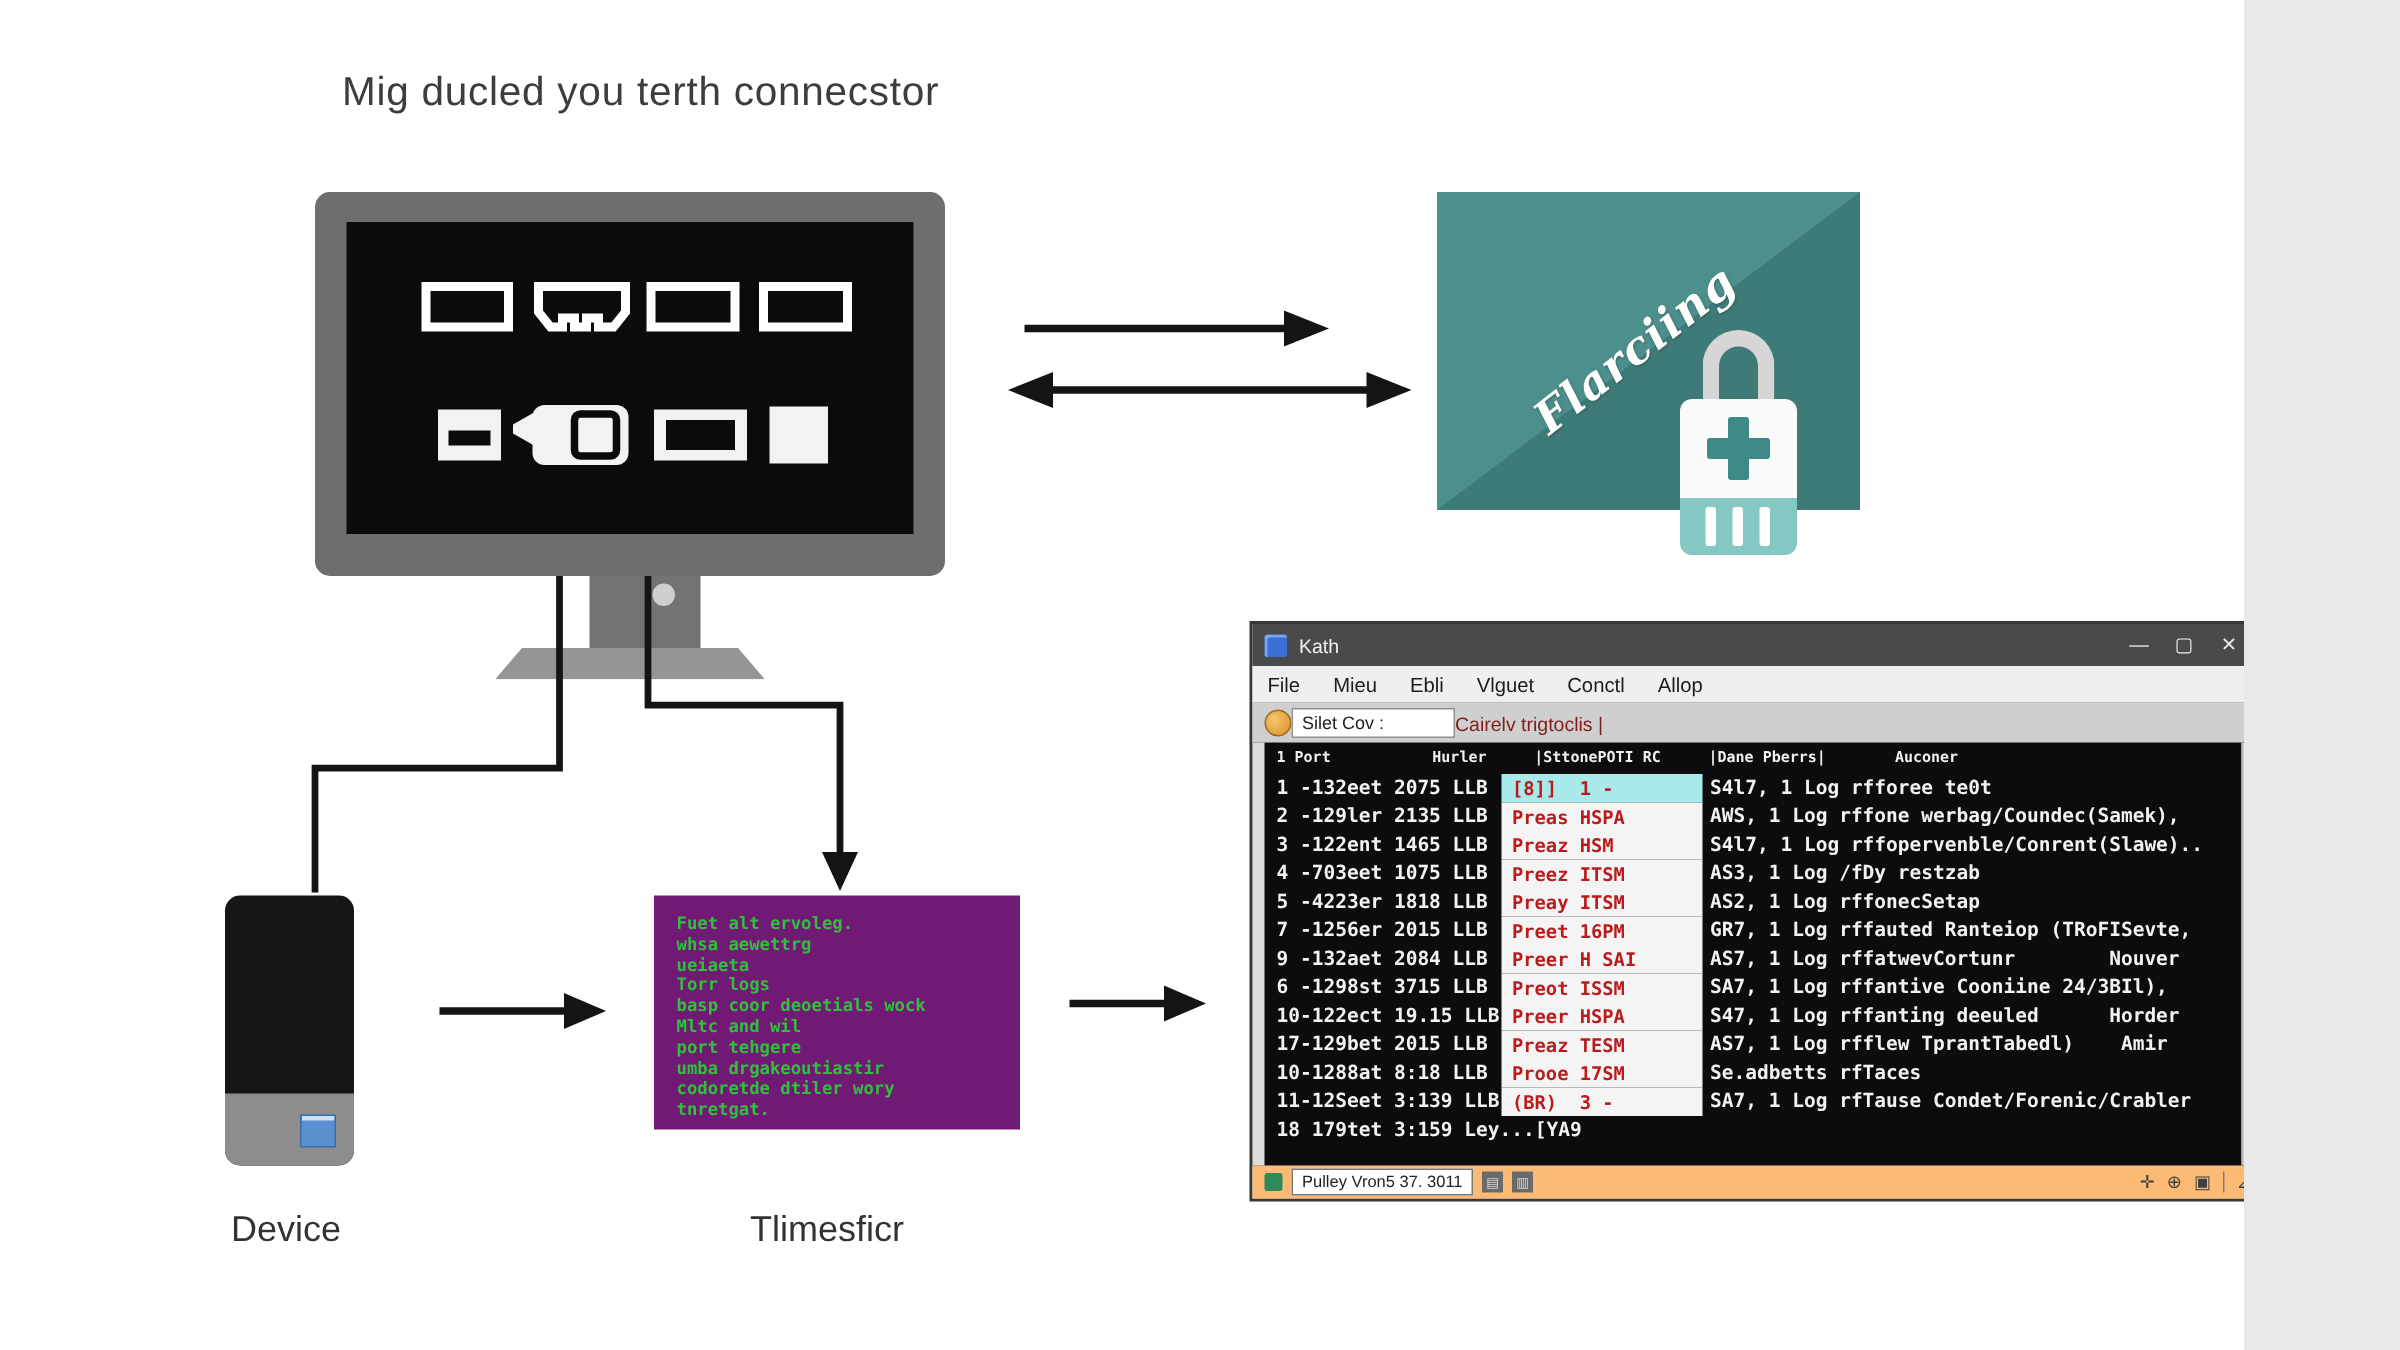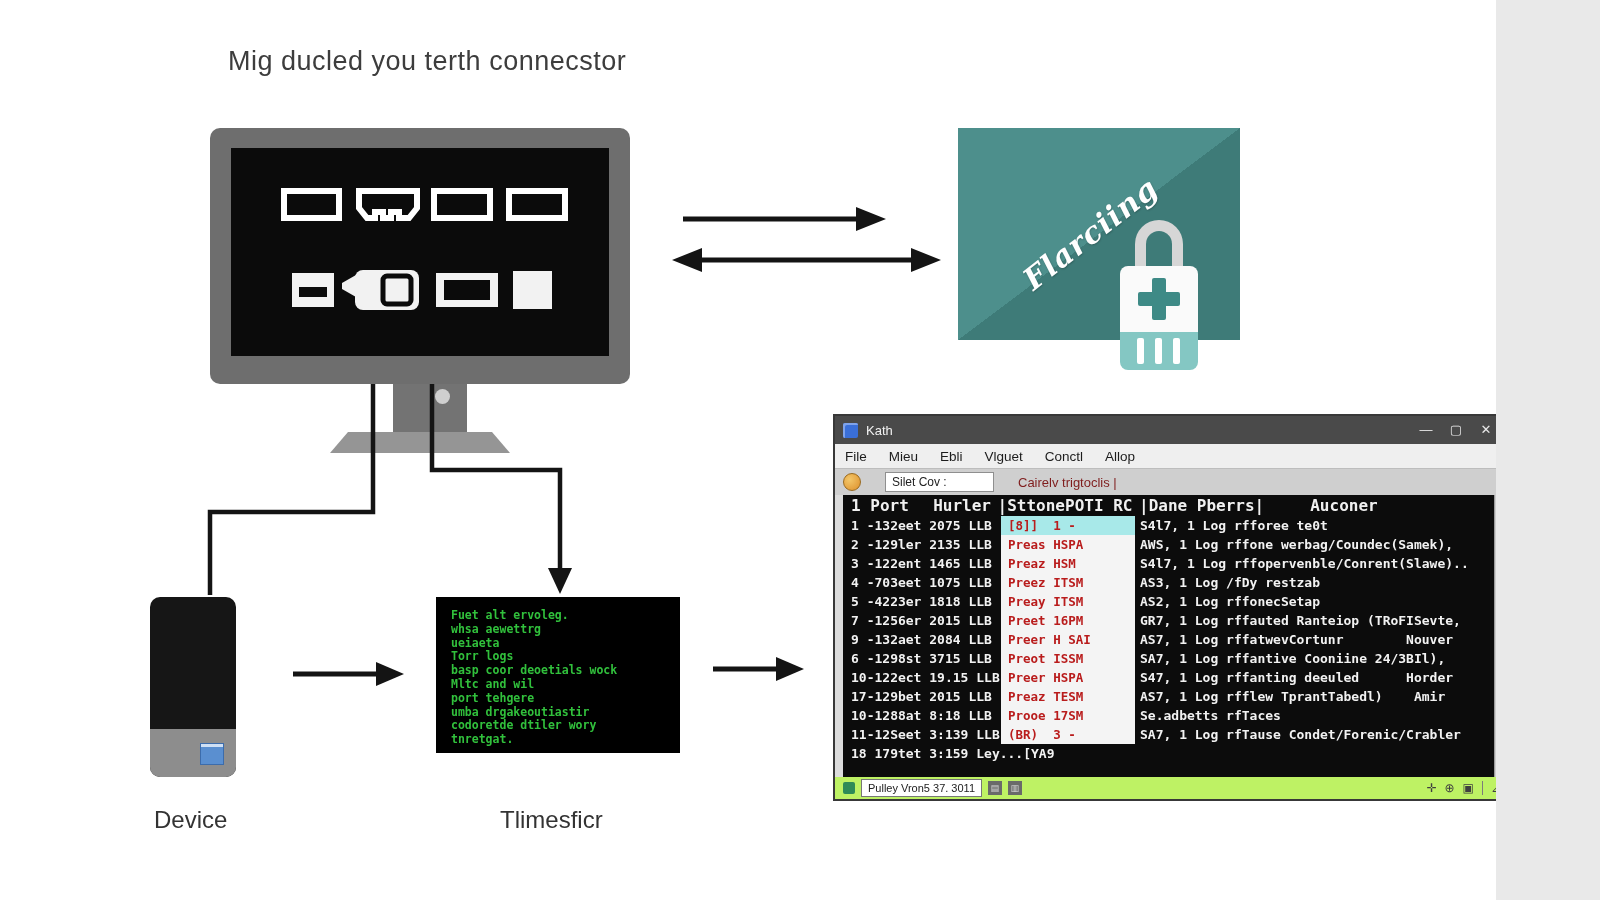--- a/index.html
+++ b/index.html
@@ -37,64 +37,64 @@
   .lock-bottom{position:absolute;left:0;top:112px;width:78px;height:38px;background:#84c7c3;border-radius:0 0 8px 8px;}
   .lock-bar{position:absolute;top:118px;width:7px;height:26px;background:#fff;border-radius:2px;}
 
   
   .phone{left:150px;top:597px;width:86px;height:180px;background:#161616;border-radius:10px;overflow:hidden;}
   .phone-band{position:absolute;left:0;bottom:0;width:100%;height:48px;background:#8d8d8d;}
   .phone-sticker{position:absolute;right:12px;bottom:12px;width:22px;height:20px;background:#5a8fd0;
                  border:1px solid #3c6cab;box-shadow:inset 0 3px 0 #cfe0f5;}
 
   
-  .terminal{left:436px;top:597px;width:244px;height:156px;background:#000000;padding:12px 1px 0 15px;box-sizing:border-box;}
+  .terminal{left:436px;top:597px;width:244px;height:156px;background:#701a75;padding:12px 1px 0 15px;box-sizing:border-box;}
   .tline{font-family:"DejaVu Sans Mono",monospace;font-size:11.5px;font-weight:bold;color:#31c03c;
          line-height:13.8px;white-space:pre;}
 
   
   .win{left:833px;top:414px;width:678px;height:387px;background:#f0f0f0;border:2px solid #383838;
        box-sizing:border-box;display:flex;flex-direction:column;font-family:"Liberation Sans",sans-serif;}
   .titlebar{height:28px;background:#4a4a4a;display:flex;align-items:center;padding:0 8px;flex:0 0 auto;}
   .app-ico{width:15px;height:15px;background:#3a6fd8;border-radius:2px;margin-right:8px;
            box-shadow:inset 2px 2px 0 #7fa3ea;}
   .wtitle{color:#f2f2f2;font-size:13px;flex:1;}
   .wbtn{color:#e8e8e8;font-size:13px;width:30px;text-align:center;line-height:26px;}
   .menubar{height:24px;background:#efefef;border-bottom:1px solid #bdbdbd;display:flex;align-items:center;
            padding:0 10px;gap:22px;flex:0 0 auto;}
   .menu-item{font-size:13.5px;color:#1c1c1c;}
-  .toolbar{height:26px;background:#cfcfcf;display:flex;align-items:center;padding:0 8px;gap:24px;flex:0 0 auto;}
+  .toolbar{height:26px;background:#cfcfcf;display:flex;align-items:center;padding:0 8px;gap:0;flex:0 0 auto;}
   .tool-ico{width:16px;height:16px;border-radius:50%;background:radial-gradient(circle at 35% 35%,#f3c76a,#dd8f2a);
             border:1px solid #9a6a1e;}
   .tool-input{background:#fff;border:1px solid #8f8f8f;height:18px;line-height:18px;padding:0 6px;
               font-size:12px;color:#222;min-width:95px;}
   .tool-label{font-size:13px;color:#7f1d1d;}
 
   .tablewrap{flex:1;position:relative;background:#0c0c0c;border-left:8px solid #dcdcdc;overflow:hidden;}
   .tinner{position:absolute;left:0;top:0;right:14px;bottom:0;}
   .mono{font-family:"DejaVu Sans Mono",monospace;}
-  .thead{height:21px;display:flex;align-items:center;color:#f0f0f0;font-size:16px;font-weight:bold;}
+  .thead{height:21px;display:flex;align-items:center;color:#f0f0f0;font-size:10px;font-weight:bold;}
   .thead .hA{width:158px;display:flex;justify-content:space-between;padding:0 10px 0 8px;box-sizing:border-box;white-space:pre;}
   .thead .hB{width:134px;display:flex;justify-content:center;padding-right:6px;box-sizing:border-box;white-space:pre;}
   .thead .hC{flex:1;display:flex;gap:46px;padding-left:4px;white-space:pre;}
   .trow{height:19px;display:flex;align-items:stretch;font-size:13px;font-weight:bold;}
   .c-port{width:158px;color:#f2f2f2;white-space:pre;display:flex;align-items:center;padding-left:8px;box-sizing:border-box;overflow:hidden;}
   .c-stone{width:134px;background:#f4f4f4;color:#b91c1c;white-space:pre;display:flex;align-items:center;
            padding-left:7px;box-sizing:border-box;font-size:12.5px;overflow:hidden;}
   .c-dane{flex:1;color:#f2f2f2;white-space:pre;display:flex;align-items:center;padding-left:5px;overflow:hidden;}
   .trow.sel .c-stone{background:#a8e9e9;}
   .trow.last .c-port{width:auto;}
   .trow.last .c-stone{background:transparent;color:#e8e8e8;width:auto;}
 
   .vscroll{position:absolute;right:0;top:0;bottom:0;width:14px;background:#cdcdcd;border-left:1px solid #9c9c9c;}
   .varrow{position:absolute;left:1px;width:12px;height:12px;background:#a9a9a9;color:#555;font-size:8px;
           line-height:12px;text-align:center;}
   .vthumb{position:absolute;left:2px;top:16px;width:10px;height:60px;background:#8f8f8f;}
 
-  .statusbar{height:22px;background:#bef264;display:flex;align-items:center;padding:0 8px;gap:6px;flex:0 0 auto;}
+  .statusbar{height:22px;background:#fdba74;display:flex;align-items:center;padding:0 8px;gap:6px;flex:0 0 auto;}
   .st-ico{width:12px;height:12px;background:#2e8b57;border-radius:2px;}
   .st-box{background:#fff;border:1px solid #777;height:16px;line-height:16px;padding:0 6px;font-size:11px;color:#222;}
   .st-sq{width:14px;height:14px;background:#6a6a6a;color:#d9d9d9;font-size:9px;line-height:14px;text-align:center;}
   .st-right{margin-left:auto;display:flex;gap:8px;align-items:center;color:#3f3f3f;font-size:12px;}
   .st-sep{width:1px;height:14px;background:#7c7c7c;}
 </style>
 </head>
 <body>
 
 <div id="canvas">

